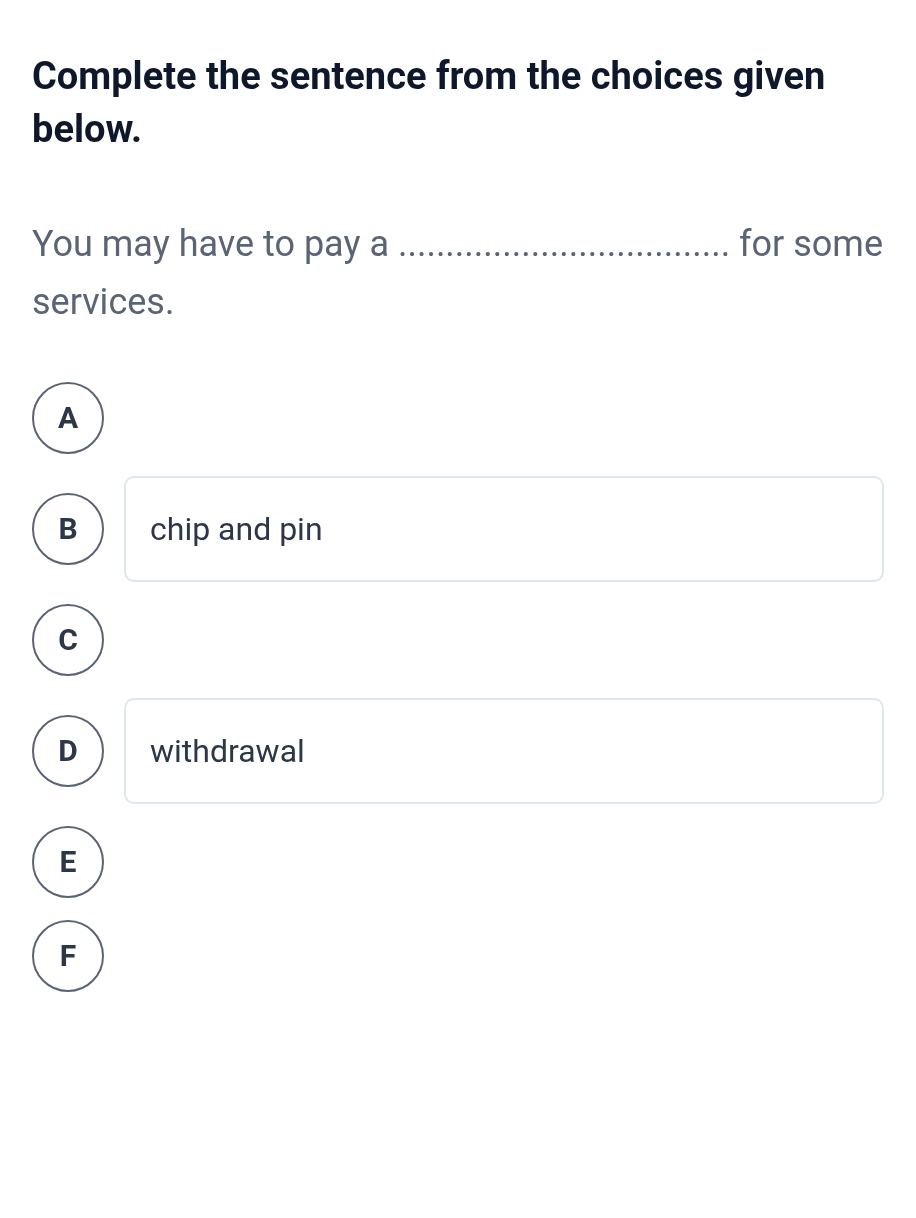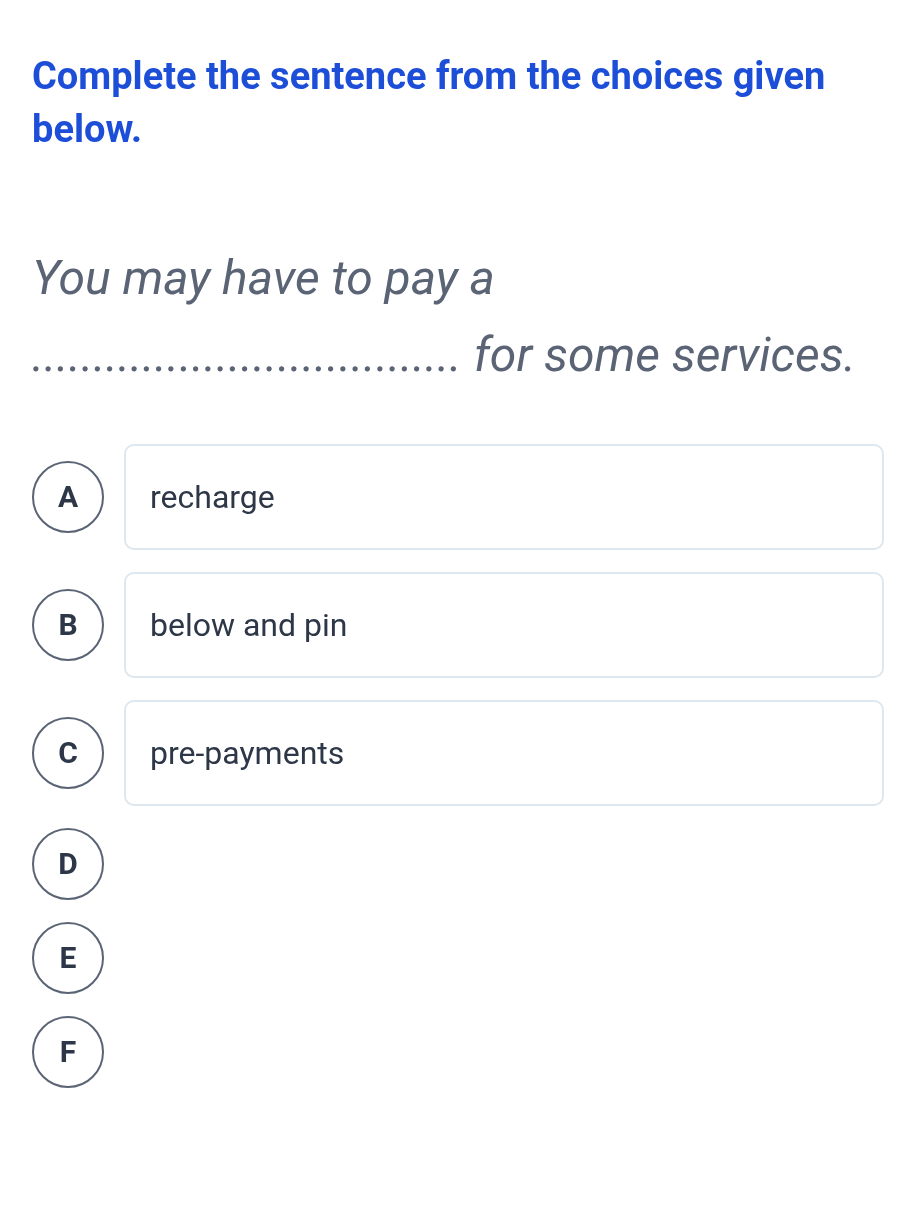--- a/index.html
+++ b/index.html
@@ -11,32 +11,31 @@
     body {
       font-family: -apple-system, BlinkMacSystemFont, 'Segoe UI', Roboto, Helvetica, Arial, sans-serif;
       background: #ffffff;
       padding: 50px 32px;
       width: 916px;
     }
     
     .instruction {
       font-size: 38px;
       font-weight: 700;
-      color: #1d4ed8;
+      color: #0f172a;
       line-height: 1.4;
-      margin-bottom: 84px;
+      margin-bottom: 60px;
     }
     
     .question-text {
-      font-size: 48px;
+      font-size: 36px;
       font-weight: 400;
       color: #5a6475;
       line-height: 1.6;
       margin-bottom: 50px;
-      font-style: italic;
     }
     
     .options-container {
       display: flex;
       flex-direction: column;
       gap: 22px;
     }
     
     .option-row {
       display: flex;
@@ -76,35 +75,34 @@
 <body>
 
 <h1 class="instruction">Complete the sentence from the choices given below.</h1>
 
 <p class="question-text">You may have to pay a ................................... for some services.</p>
 
 <div class="options-container">
 
   <div class="option-row">
     <div class="option-circle">A</div>
-    <div class="option-box">recharge</div>
   </div>
 
   <div class="option-row">
     <div class="option-circle">B</div>
-    <div class="option-box">below and pin</div>
+    <div class="option-box">chip and pin</div>
   </div>
 
   <div class="option-row">
     <div class="option-circle">C</div>
-    <div class="option-box">pre-payments</div>
   </div>
 
   <div class="option-row">
     <div class="option-circle">D</div>
+    <div class="option-box">withdrawal</div>
   </div>
 
   <div class="option-row">
     <div class="option-circle">E</div>
   </div>
 
   <div class="option-row">
     <div class="option-circle">F</div>
   </div>
 

